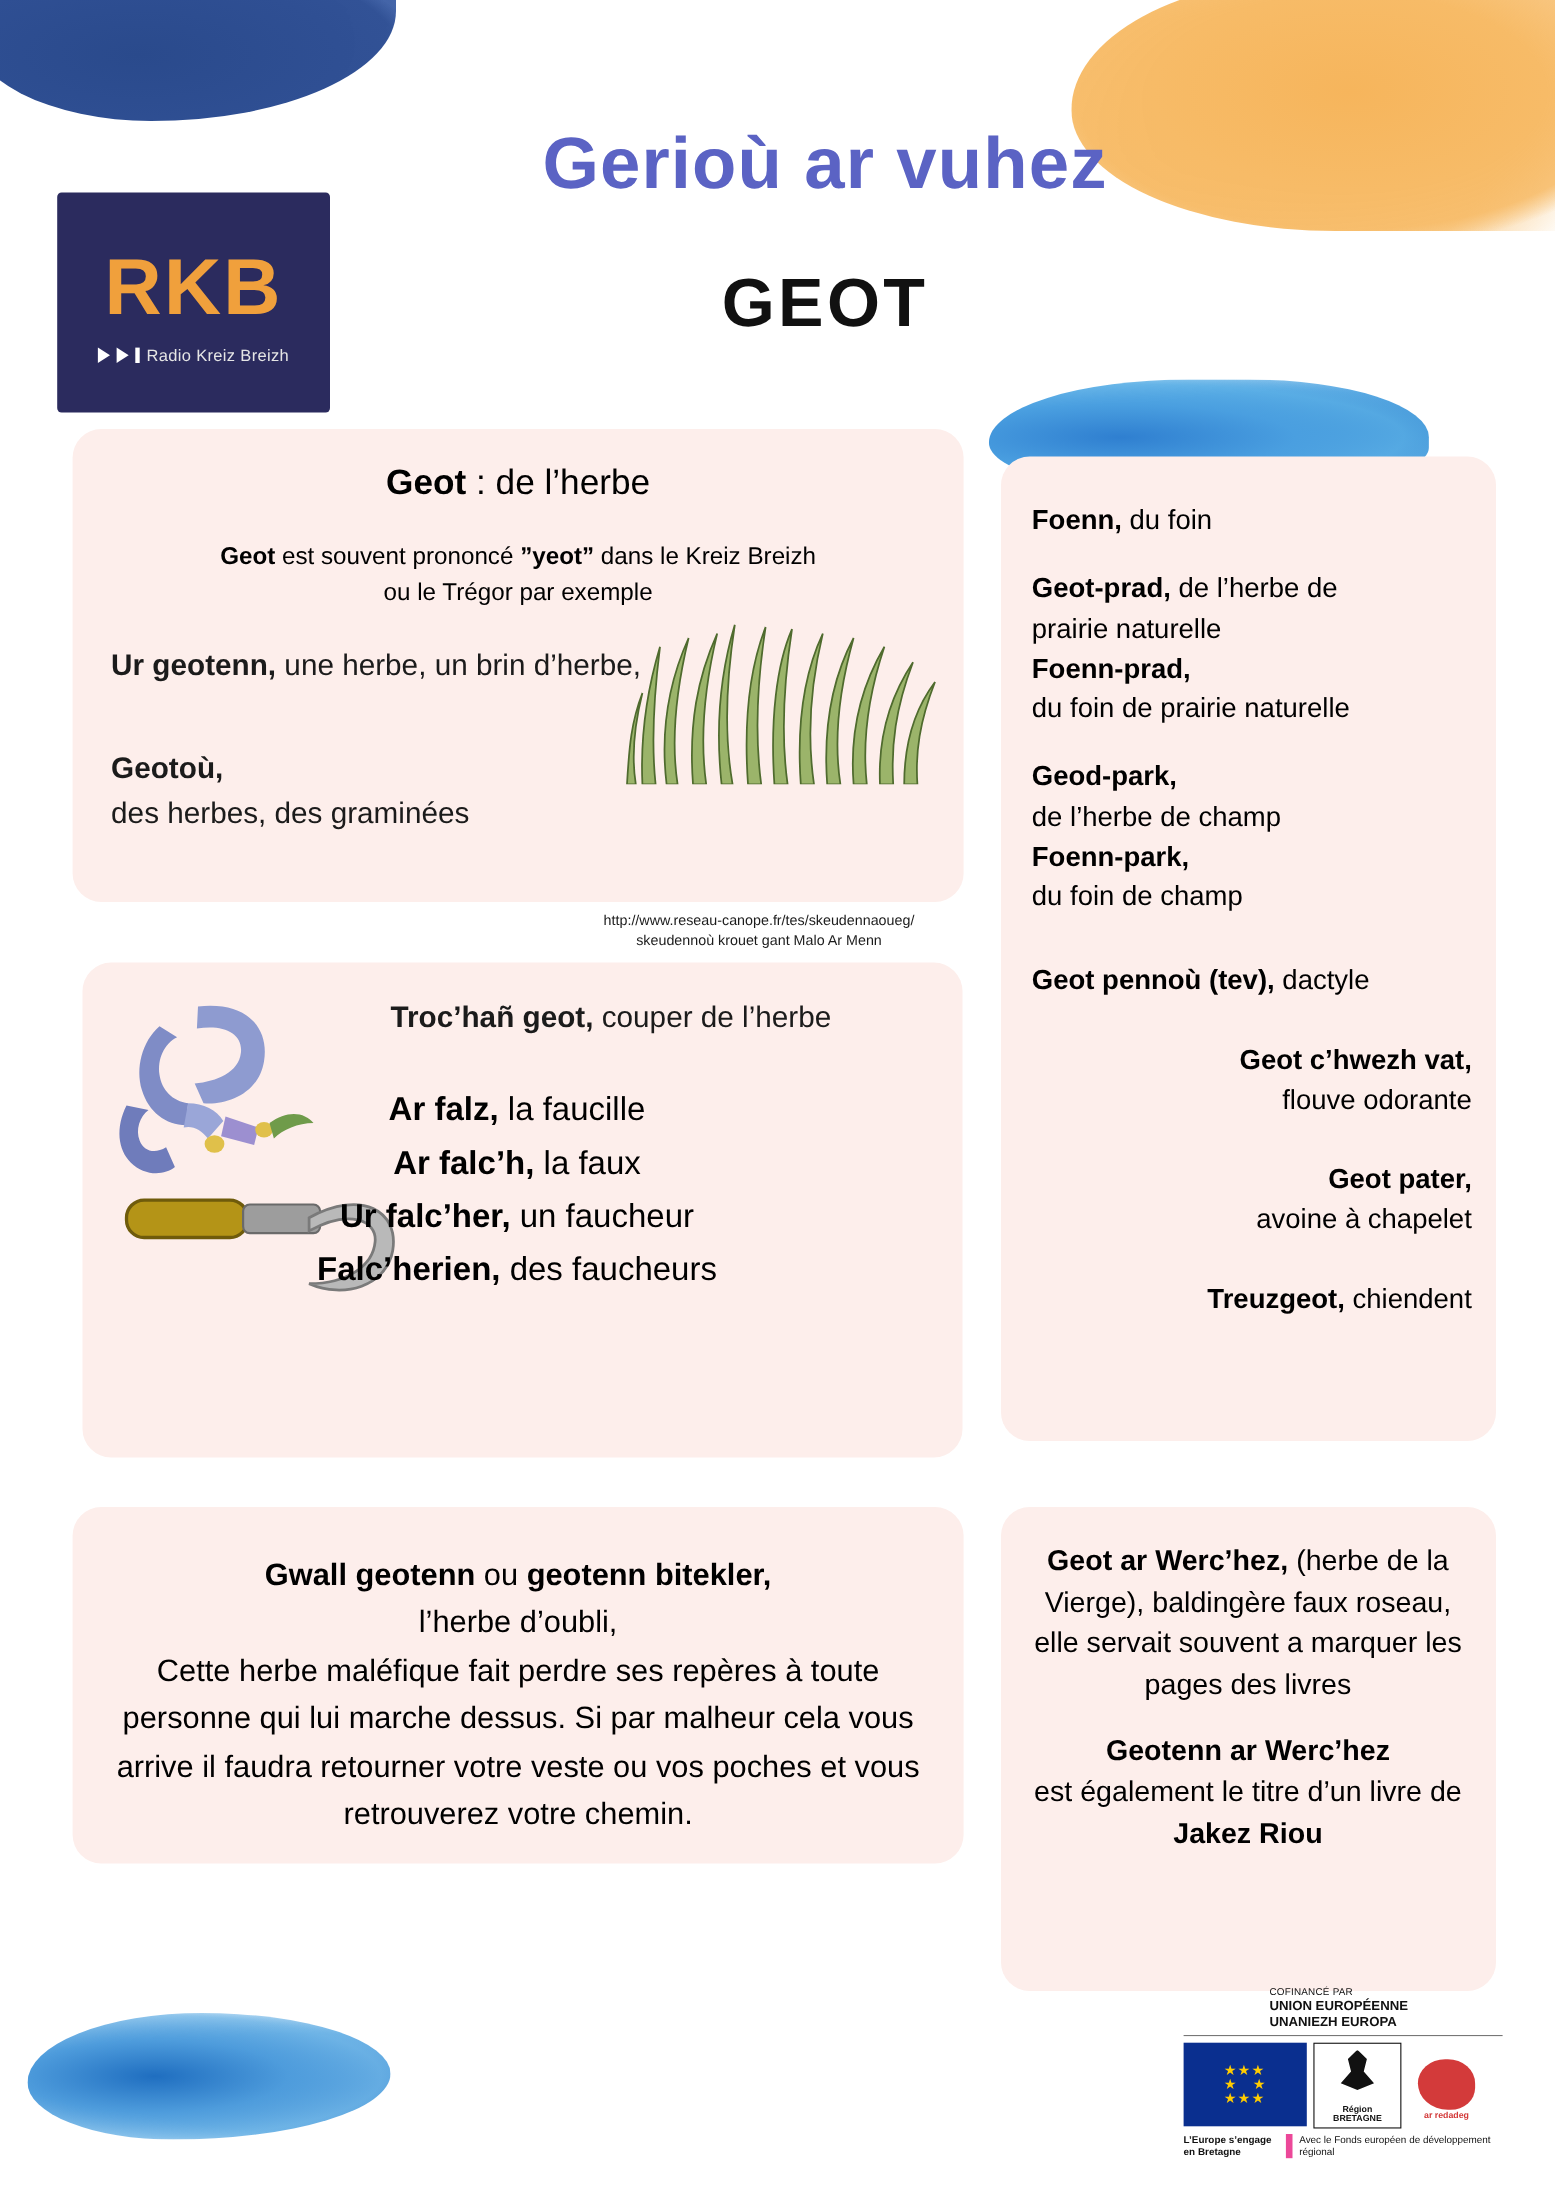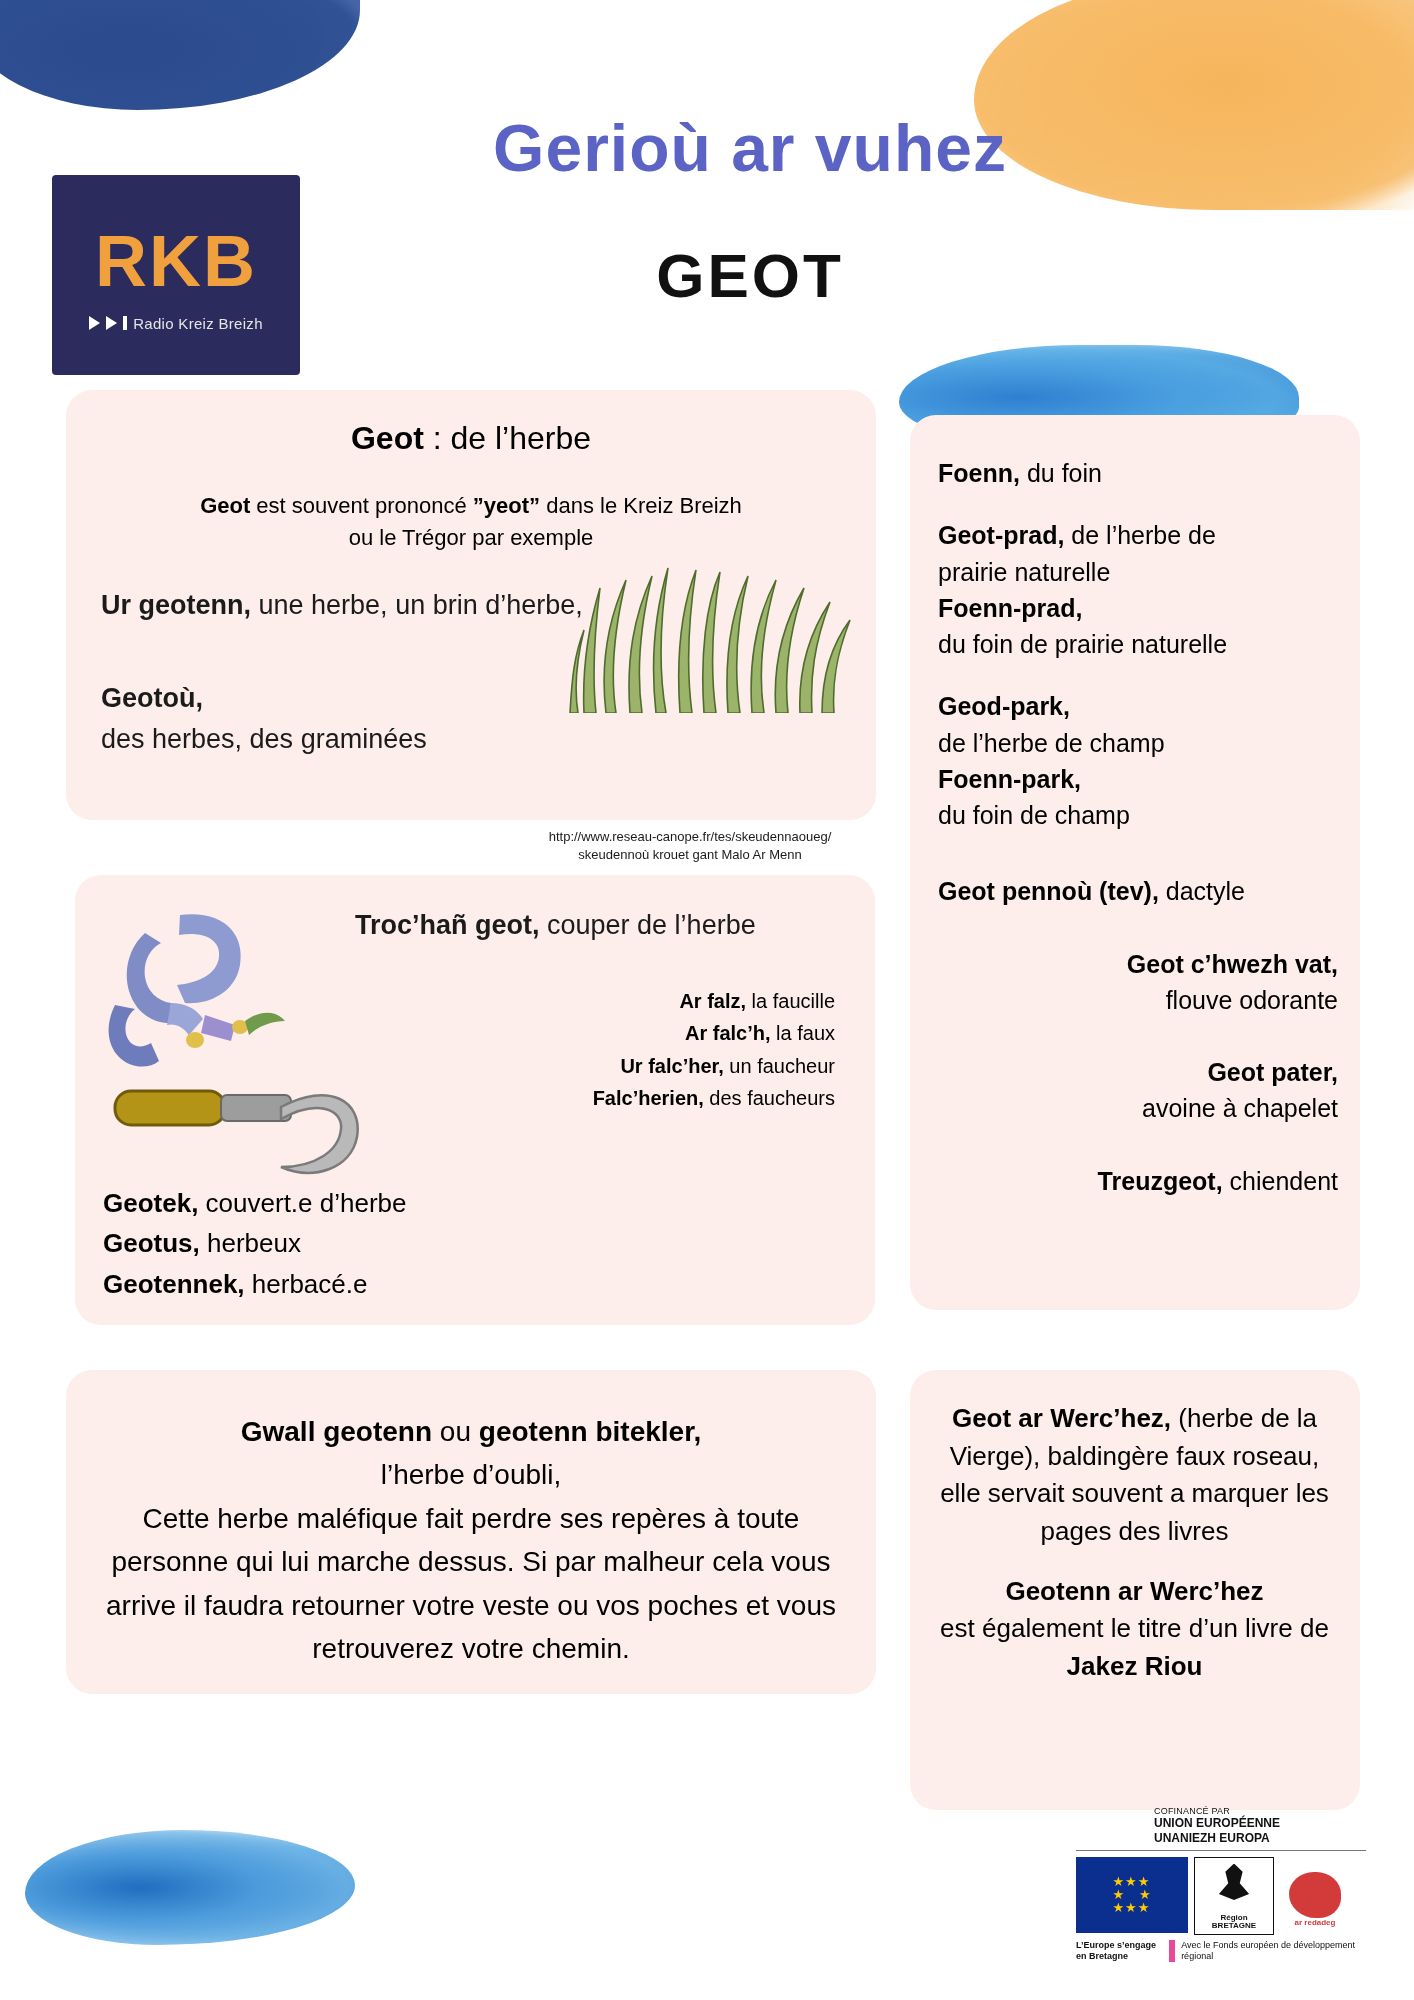--- a/index.html
+++ b/index.html
@@ -111,21 +111,21 @@
   .grass {
     position: absolute; top: 168px; right: 22px; width: 290px; height: 155px;
   }
   .credit {
     position: absolute; top: 828px; left: 490px; width: 400px;
     text-align: center; font-size: 13px; color: #1b1b1b; line-height: 1.4;
   }
 
   
   .c2-l1 { position: absolute; top: 35px; left: 280px; font-size: 27px; }
-  .c2-right { position: absolute; top: 110px; left: 0; width: 760px; text-align: right; font-size: 20px; line-height: 1.62; }
+  .c2-right { position: absolute; top: 110px; left: 0; width: 760px; text-align: center; font-size: 30px; line-height: 1.62; padding-left: 15px; }
   .c2-bottom { position: absolute; top: 308px; left: 28px; font-size: 26px; line-height: 1.55; }
   .sickle { position: absolute; top: 10px; left: 10px; width: 280px; height: 290px; }
 
   
   .c3 {
     position: absolute; top: 40px; left: 30px; width: 750px;
     text-align: center; font-size: 28px; line-height: 1.55;
   }
 
   
@@ -253,25 +253,20 @@
     <b>Troc’hañ geot,</b><span> couper de l’herbe</span>
   </div>
 
   <div class="c2-right">
     <div><b>Ar falz,</b><span> la faucille</span></div>
     <div><b>Ar falc’h,</b><span> la faux</span></div>
     <div><b>Ur falc’her,</b><span> un faucheur</span></div>
     <div><b>Falc’herien,</b><span> des faucheurs</span></div>
   </div>
 
-  <div class="c2-bottom">
-    <div><b>Geotek,</b><span> couvert.e d’herbe</span></div>
-    <div><b>Geotus,</b><span> herbeux</span></div>
-    <div><b>Geotennek,</b><span> herbacé.e</span></div>
-  </div>
 </div>
 
 <div class="card card-3">
   <div class="c3">
     <b>Gwall geotenn</b><span> ou </span><b>geotenn bitekler,</b><br>
     <span>l’herbe d’oubli,</span><br>
     <span>Cette herbe maléfique fait perdre ses repères à toute personne qui lui marche dessus. Si par malheur cela vous arrive il faudra retourner votre veste ou vos poches et vous retrouverez votre chemin.</span>
   </div>
 </div>
 

